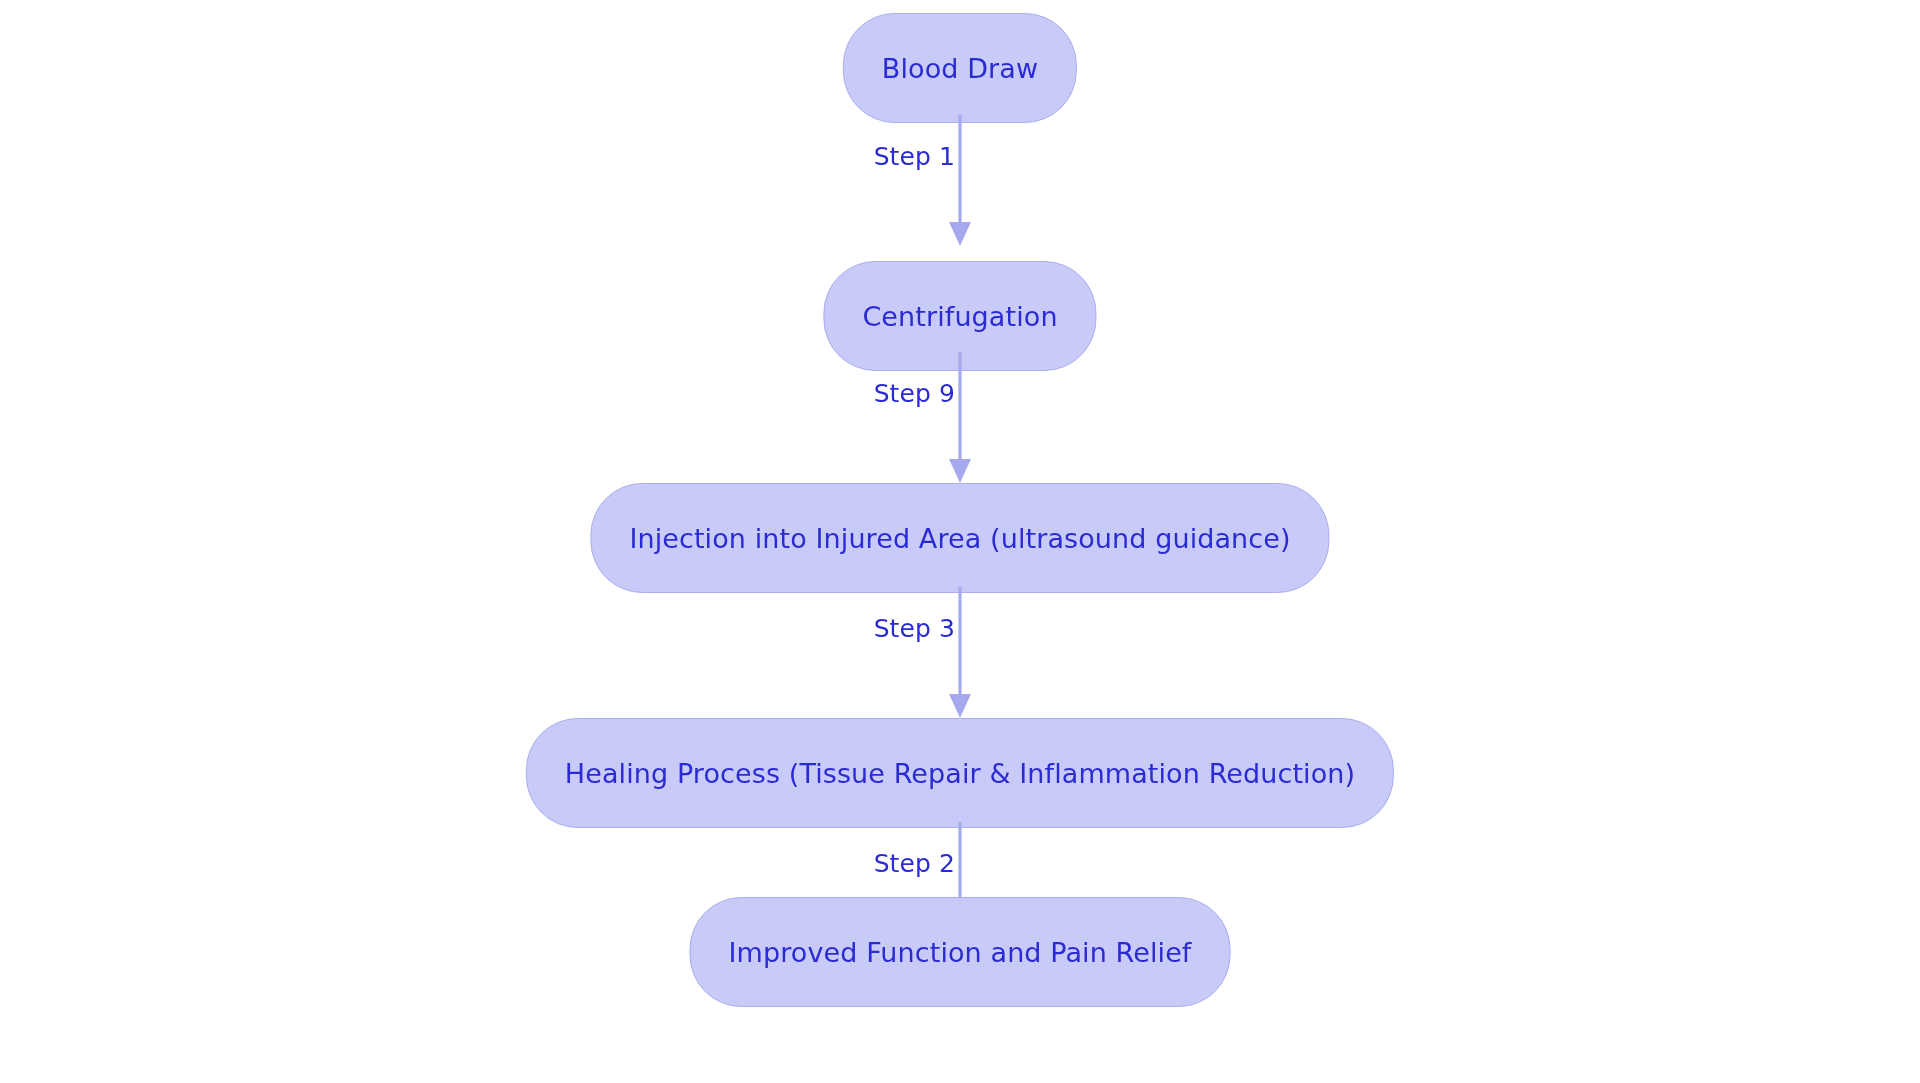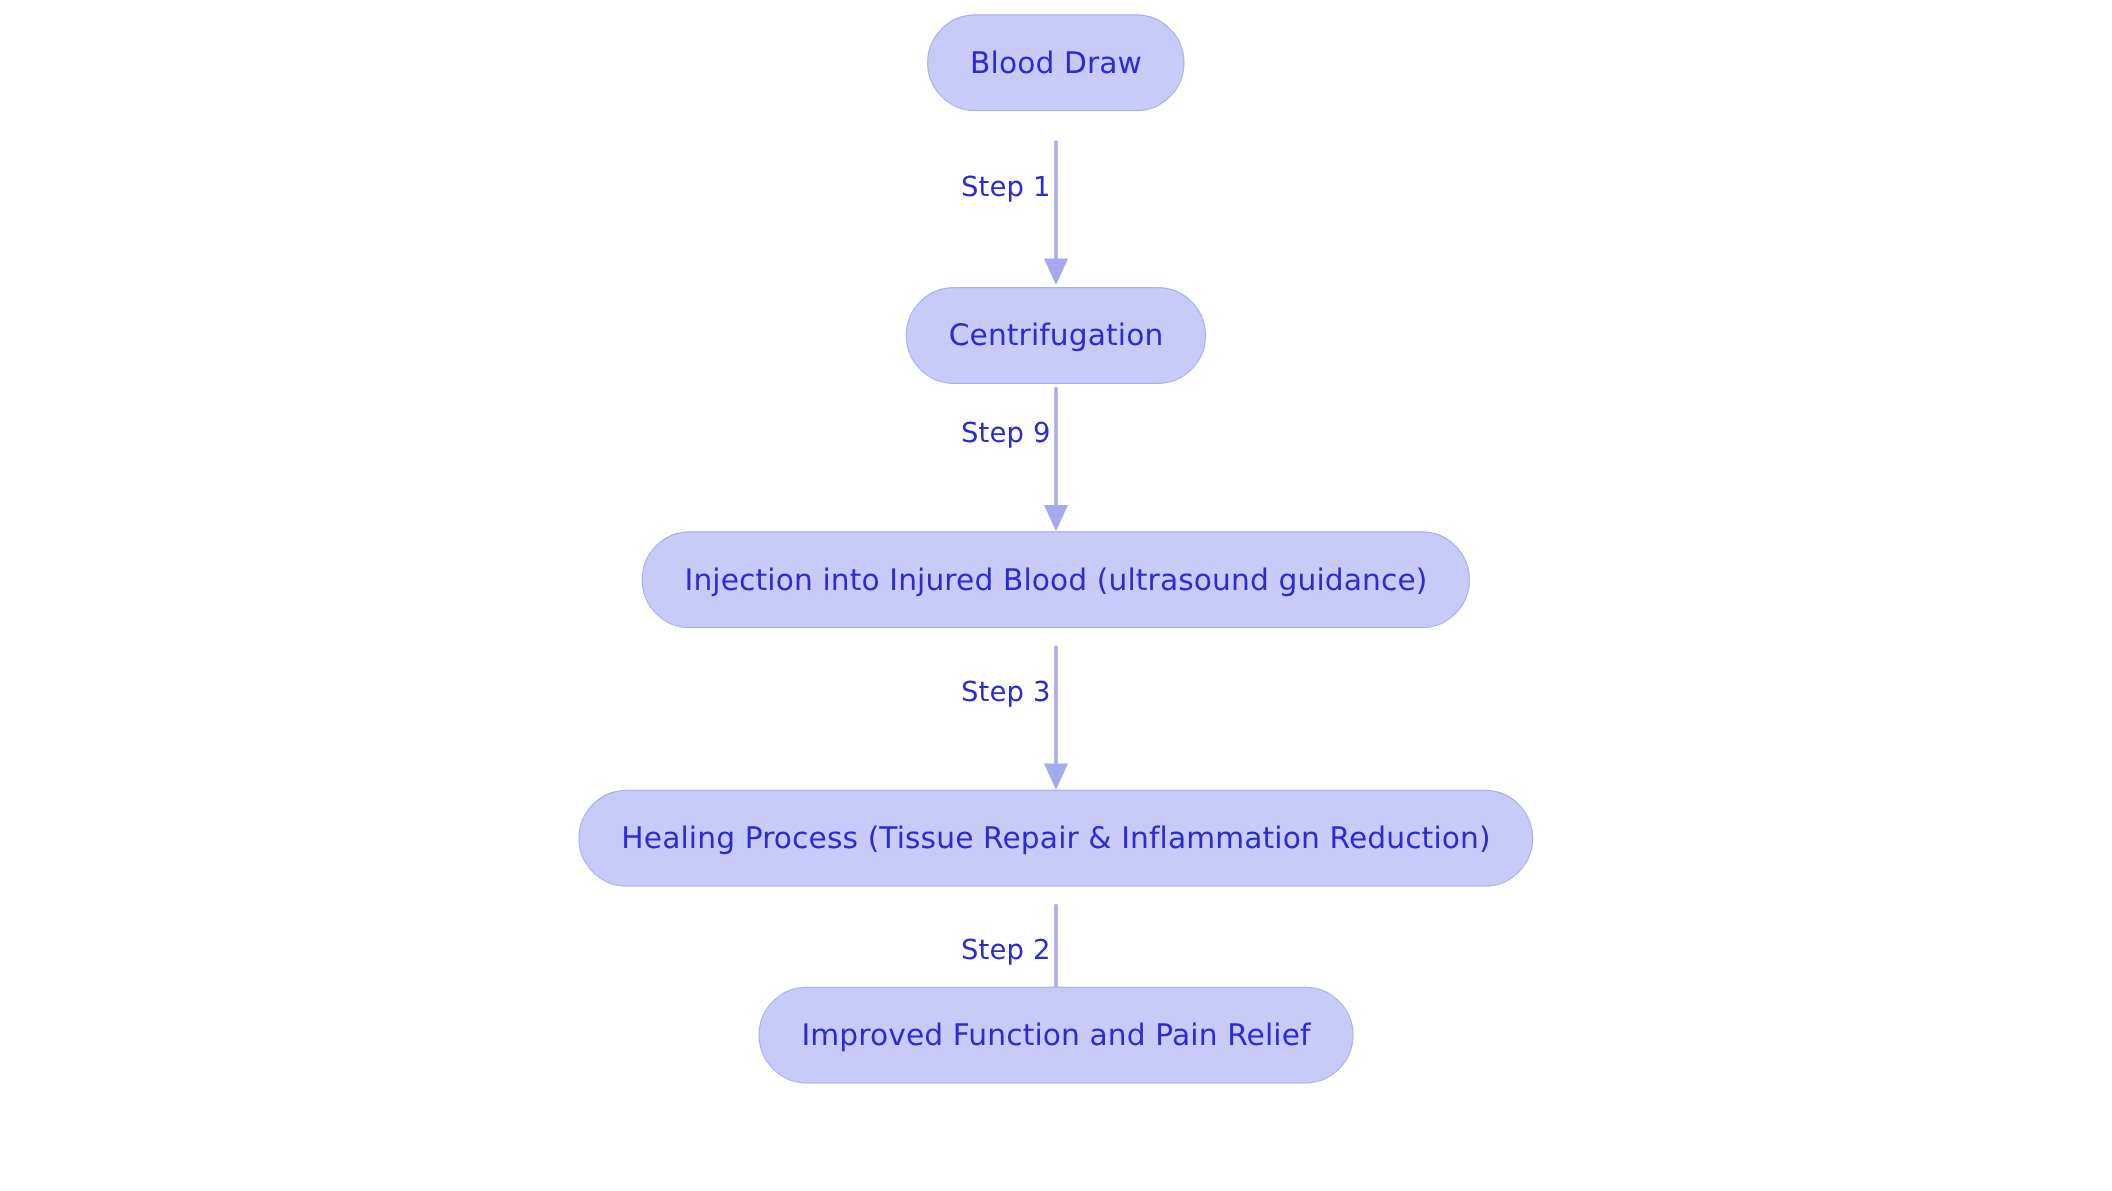--- a/index.html
+++ b/index.html
@@ -19,21 +19,21 @@
     width: 1920px;
     height: 1083px;
     background: #ffffff;
   }
 
   
   .node {
     position: absolute;
     left: 50%;
     transform: translateX(-50%);
-    height: 88px;
+    height: 110px;
     box-sizing: border-box;
     display: flex;
     align-items: center;
     justify-content: center;
     padding: 0 38px;
     background: #c8cbf8;
     border: 1.6px solid #a9adef;
     border-radius: 52px;
     white-space: nowrap;
     text-align: center;
@@ -59,21 +59,21 @@
     transform: translateX(-50%);
     width: 240px;
     height: 131px;
   }
   .edge svg {
     display: block;
     width: 240px;
     height: 131px;
     overflow: visible;
   }
-  #edge-0 { top: 128px; }
+  #edge-0 { top: 115px; }
   #edge-1 { top: 352px; }
   #edge-2 { top: 587px; text-decoration: underline; }
   #edge-3 { top: 822px; }
 
   .edge-label {
     position: absolute;
     top: 29px;
     right: 125px;
     font-size: 25px;
     line-height: 1;
@@ -105,21 +105,21 @@
 
   <div class="edge" id="edge-1">
     <svg viewBox="0 0 240 131" xmlns="http://www.w3.org/2000/svg">
       <line x1="120" y1="0" x2="120" y2="112" stroke="#a5a9ee" stroke-width="3.2"></line>
       <polygon points="120,131 109,107 131,107" fill="#a5a9ee"></polygon>
     </svg>
     <span class="edge-label">Step 9</span>
   </div>
 
   <div class="node" id="node-2">
-    <span class="node-label">Injection into Injured Blood (ultrasound guidance)</span>
+    <span class="node-label">Injection into Injured Area (ultrasound guidance)</span>
   </div>
 
   <div class="edge" id="edge-2">
     <svg viewBox="0 0 240 131" xmlns="http://www.w3.org/2000/svg">
       <line x1="120" y1="0" x2="120" y2="112" stroke="#a5a9ee" stroke-width="3.2"></line>
       <polygon points="120,131 109,107 131,107" fill="#a5a9ee"></polygon>
     </svg>
     <span class="edge-label">Step 3</span>
   </div>
 

